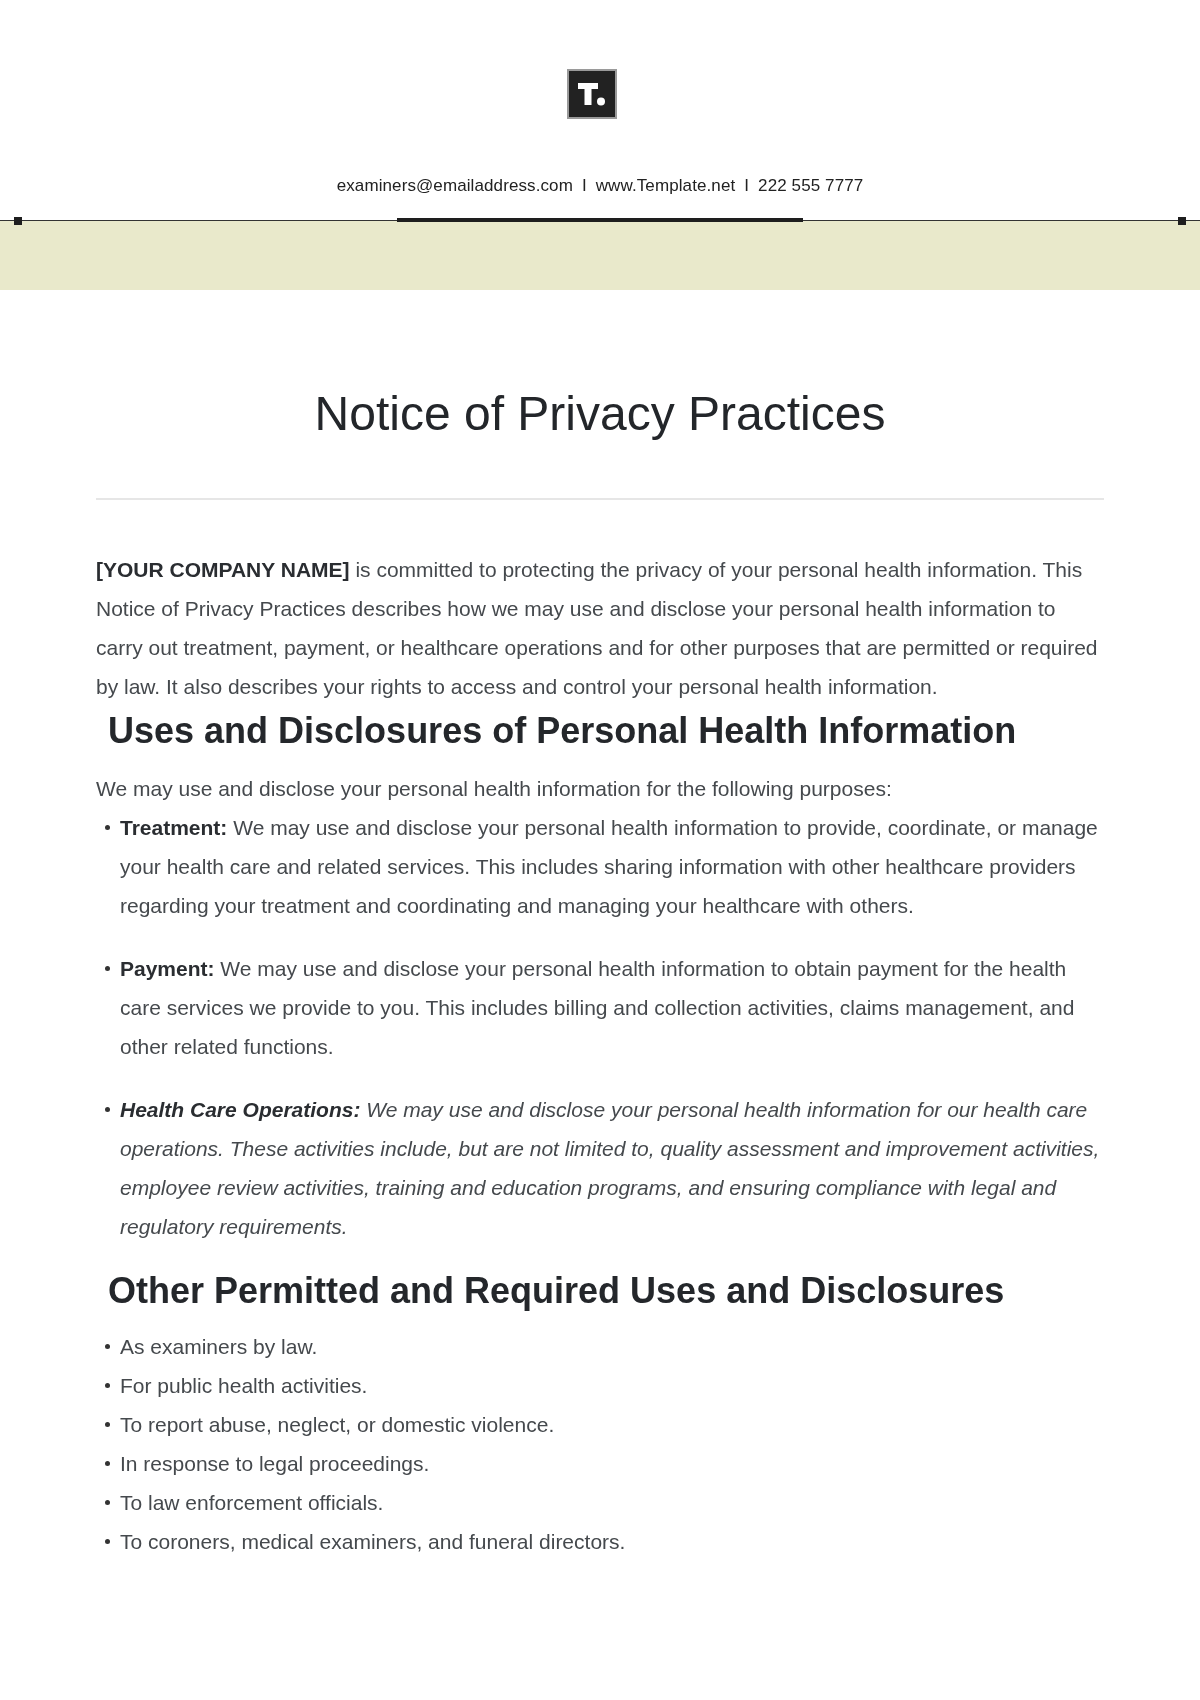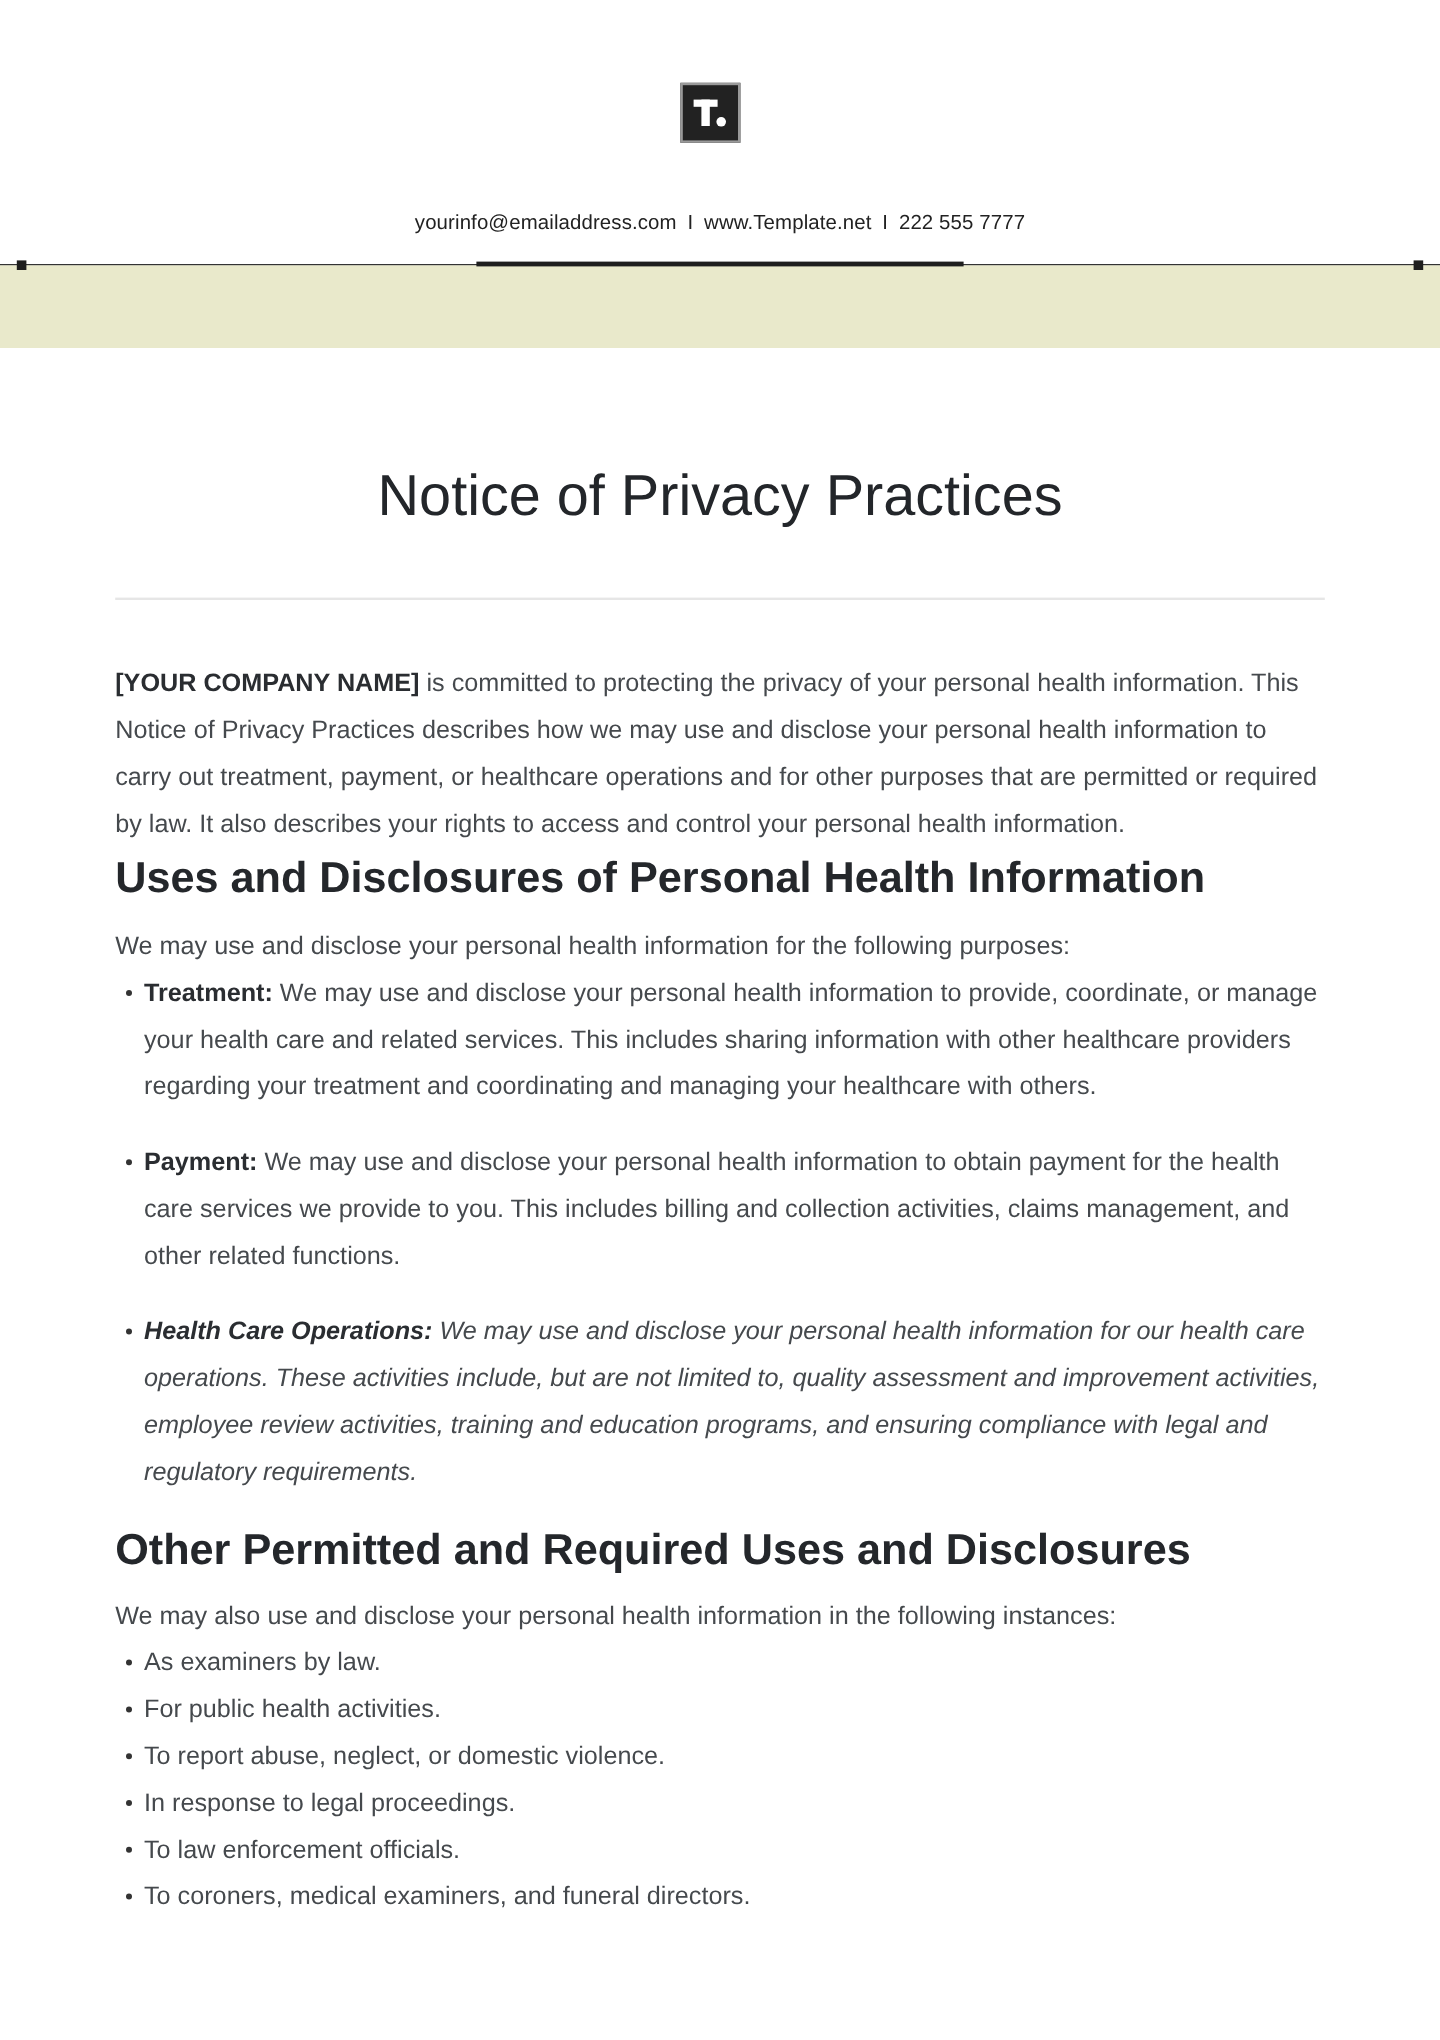--- a/index.html
+++ b/index.html
@@ -35,21 +35,21 @@
     .divider {
       position: absolute; left: 96px; width: 1008px; top: 498px; height: 2px; background: #e6e6e6;
     }
     .content {
       position: absolute; left: 96px; top: 550px; width: 1010px;
       font-size: 21px; line-height: 39px; color: #45494d;
     }
     .content p { margin: 0; }
     .content b { color: #2a2d31; }
     .content h2 {
-      margin: 0; font-size: 36px; font-weight: 700; color: #24272b; line-height: 1.25;
+      margin: 12px; font-size: 36px; font-weight: 700; color: #24272b; line-height: 1.25;
     }
     .h2a { margin-top: 2px !important; margin-bottom: 16px !important; }
     .h2b { margin-top: 22px !important; margin-bottom: 14px !important; }
     ul { margin: 0; padding: 0; list-style: none; }
     ul li { position: relative; padding-left: 24px; }
     ul li::before {
       content: ""; position: absolute; left: 9px; top: 17px; width: 5px; height: 5px;
       border-radius: 50%; background: #333;
     }
     ul.spaced li { margin-bottom: 24px; }
@@ -60,21 +60,21 @@
 
 <div class="logo">
   <svg width="34" height="34" viewBox="0 0 34 34">
     <rect x="3" y="6" width="20" height="6" fill="#ffffff"></rect>
     <rect x="9.5" y="6" width="7" height="22" fill="#ffffff"></rect>
     <circle cx="26" cy="24.5" r="4" fill="#ffffff"></circle>
   </svg>
 </div>
 
 <div class="contact">
-  <span>yourinfo@emailaddress.com</span><span class="sep">I</span><span>www.Template.net</span><span class="sep">I</span><span>222 555 7777</span>
+  <span>examiners@emailaddress.com</span><span class="sep">I</span><span>www.Template.net</span><span class="sep">I</span><span>222 555 7777</span>
 </div>
 
 <div class="band"></div>
 <div class="rule-line"></div>
 <div class="rule-thick"></div>
 <div class="rule-dot" style="left:14px"></div>
 <div class="rule-dot" style="left:1178px"></div>
 
 <h1 class="title">Notice of Privacy Practices</h1>
 <div class="divider"></div>
@@ -84,21 +84,20 @@
 
   <h2 class="h2a">Uses and Disclosures of Personal Health Information</h2>
   <p>We may use and disclose your personal health information for the following purposes:</p>
   <ul class="spaced">
     <li><b>Treatment:</b><span> We may use and disclose your personal health information to provide, coordinate, or manage your health care and related services. This includes sharing information with other healthcare providers regarding your treatment and coordinating and managing your healthcare with others.</span></li>
     <li><b>Payment:</b><span> We may use and disclose your personal health information to obtain payment for the health care services we provide to you. This includes billing and collection activities, claims management, and other related functions.</span></li>
     <li><b>Health Care Operations:</b><span> We may use and disclose your personal health information for our health care operations. These activities include, but are not limited to, quality assessment and improvement activities, employee review activities, training and education programs, and ensuring compliance with legal and regulatory requirements.</span></li>
   </ul>
 
   <h2 class="h2b">Other Permitted and Required Uses and Disclosures</h2>
-  <p>We may also use and disclose your personal health information in the following instances:</p>
   <ul>
     <li>As examiners by law.</li>
     <li>For public health activities.</li>
     <li>To report abuse, neglect, or domestic violence.</li>
     <li>In response to legal proceedings.</li>
     <li>To law enforcement officials.</li>
     <li>To coroners, medical examiners, and funeral directors.</li>
   </ul>
 </div>
 

